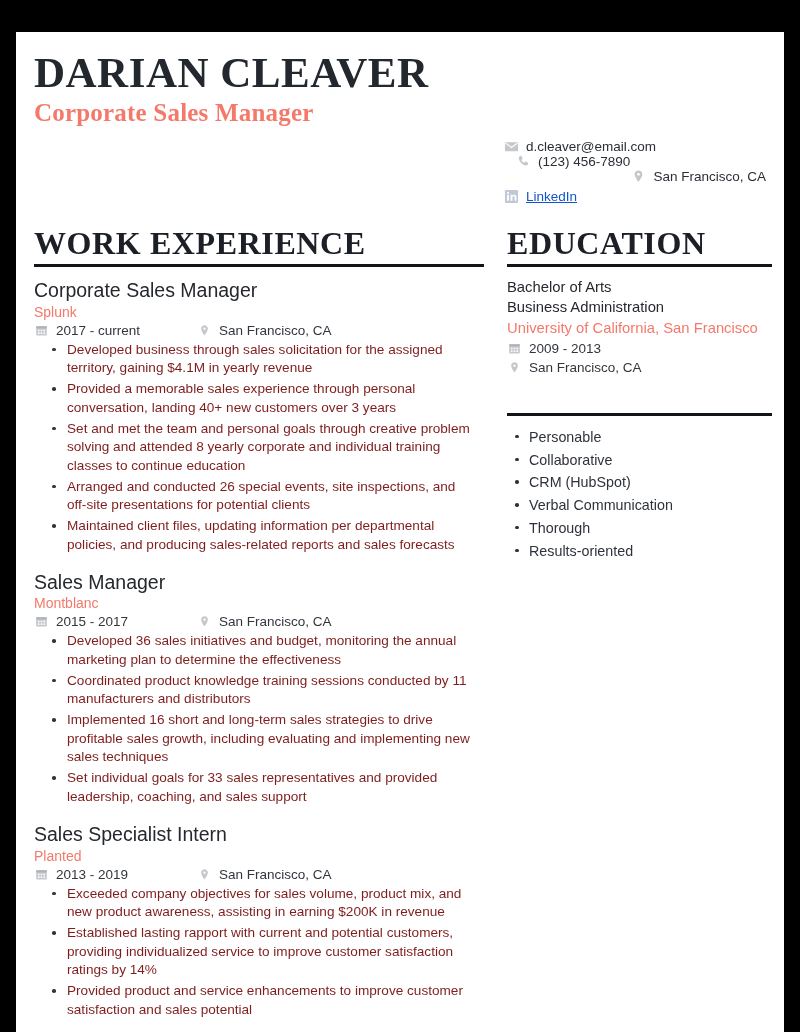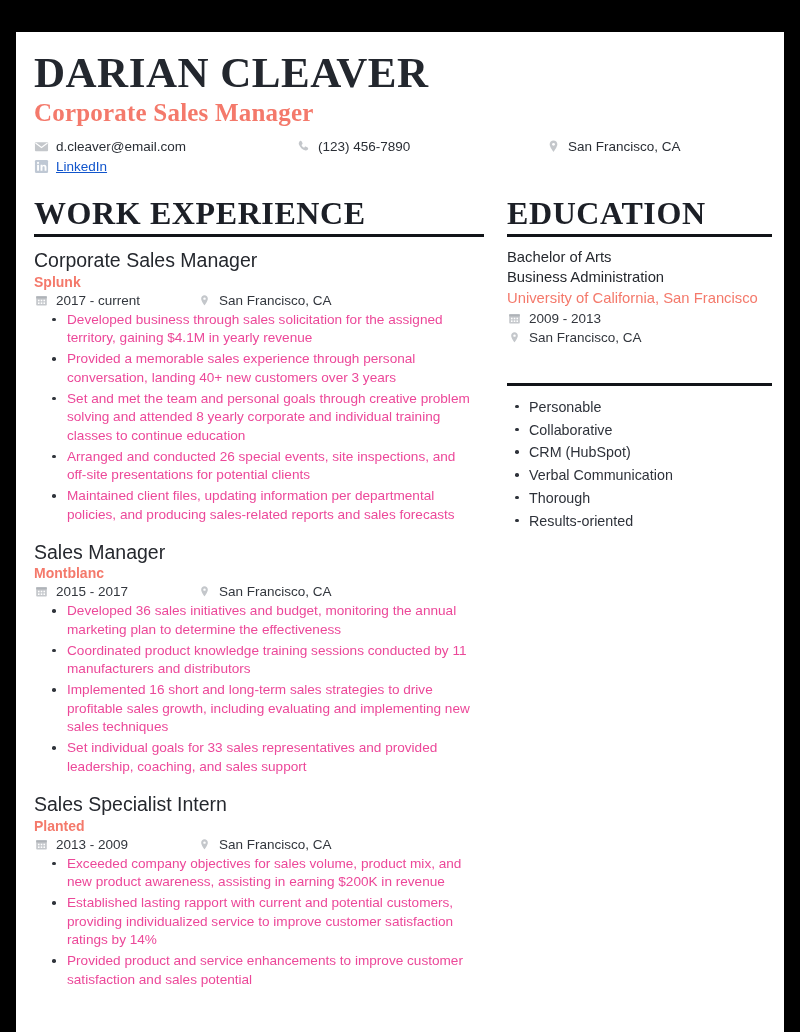--- a/index.html
+++ b/index.html
@@ -35,20 +35,21 @@
     color:#F4796B;
     letter-spacing:0.2px;
     margin-bottom:12px;
   }
   .contact-row {
     display:flex;
     align-items:flex-end;
     font-size:13.5px;
     color:#2A2E35;
     margin-bottom:5px;
+    flex-direction:column;
   }
   .c-item { display:flex; align-items:center; }
   .c-email { width:262px; }
   .c-phone { width:250px; }
   .c-loc   { flex:1; }
   .c-link  { width:262px; }
   .ico {
     display:inline-flex;
     align-items:center;
     justify-content:center;
@@ -89,42 +90,42 @@
   .entry:last-child { margin-bottom:0; }
   .role {
     font-size:19.5px;
     color:#25282E;
     line-height:1.25;
     margin-bottom:1px;
   }
   .company {
     font-size:14px;
     color:#F4796B;
-    font-weight:700;
+    font-weight:400;
     margin-bottom:3px;
   }
   .meta-row {
     display:flex;
     align-items:center;
     font-size:13.5px;
     color:#32363D;
     margin-bottom:3px;
   }
   .meta-date { display:flex; align-items:center; width:163px; }
   .meta-loc  { display:flex; align-items:center; }
   .meta-stack .meta-date,
   .meta-stack .meta-loc { width:auto; margin-bottom:1px; }
 
   ul.bullets { list-style:none; margin:1px 0 0 0; }
   ul.bullets li {
     position:relative;
     padding-left:33px;
     font-size:13.6px;
     line-height:1.36;
-    color:#ec4899;
+    color:#7f1d1d;
     margin-bottom:2.5px;
   }
   ul.bullets li:before {
     content:"";
     position:absolute;
     left:18px; top:7px;
     width:3.5px; height:3.5px;
     border-radius:50%;
     background:#30343B;
   }
@@ -308,21 +309,21 @@
                     <rect x="1.5" y="2.8" width="13" height="11.5" rx="1" fill="#C4C7CB"></rect>
                     <rect x="1.5" y="2.8" width="13" height="2.6" fill="#AFB3B8"></rect>
                     <rect x="3.6" y="7" width="2" height="2" fill="#fff"></rect>
                     <rect x="7" y="7" width="2" height="2" fill="#fff"></rect>
                     <rect x="10.4" y="7" width="2" height="2" fill="#fff"></rect>
                     <rect x="3.6" y="10.3" width="2" height="2" fill="#fff"></rect>
                     <rect x="7" y="10.3" width="2" height="2" fill="#fff"></rect>
                     <rect x="10.4" y="10.3" width="2" height="2" fill="#fff"></rect>
                   </svg>
             </span>
-            <span>2013 - 2009</span>
+            <span>2013 - 2019</span>
           </span>
           <span class="meta-loc">
             <span class="ico">
               <svg width="13" height="13" viewBox="0 0 16 16">
                     <path d="M8 1.6c-2.3 0-4.1 1.8-4.1 4.1 0 3 4.1 8.1 4.1 8.1s4.1-5.1 4.1-8.1c0-2.3-1.8-4.1-4.1-4.1z" fill="#C4C7CB"></path>
                     <circle cx="8" cy="5.7" r="1.5" fill="#ffffff"></circle>
                   </svg>
             </span>
             <span>San Francisco, CA</span>
           </span>

